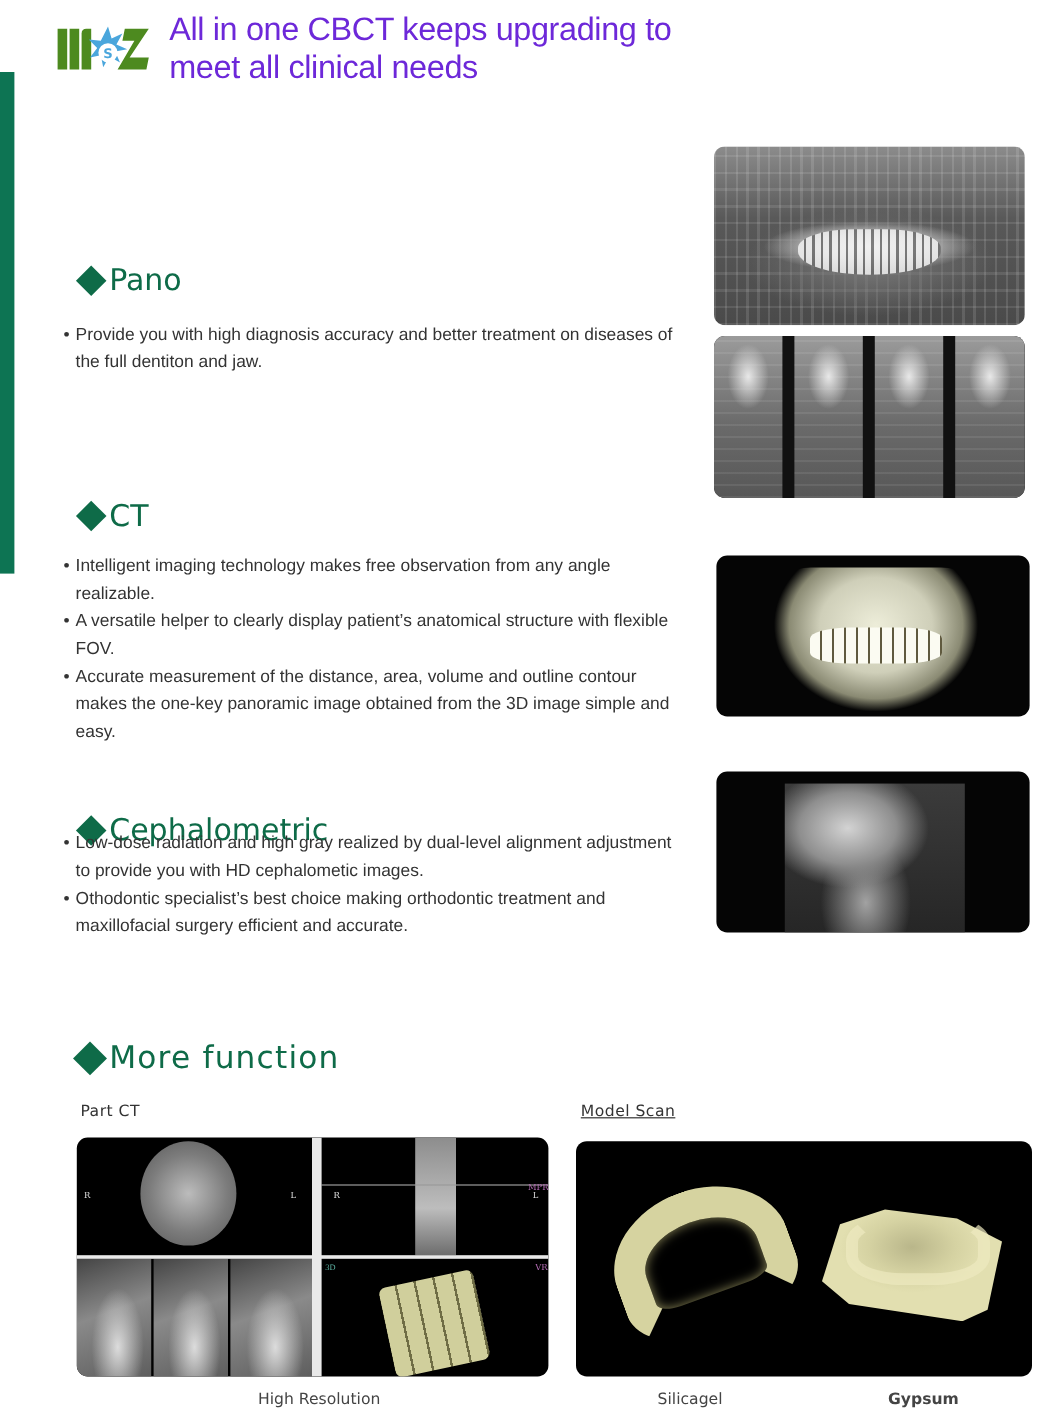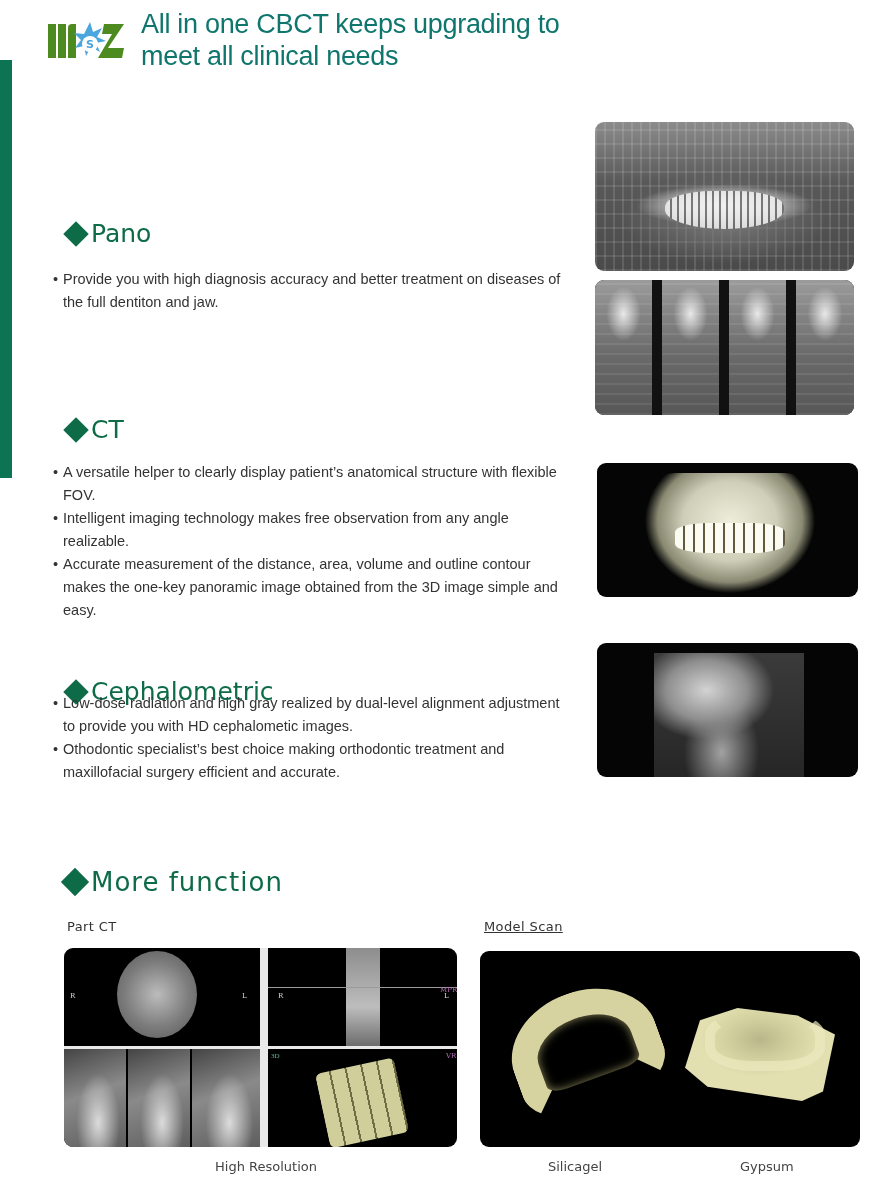--- a/index.html
+++ b/index.html
@@ -3,21 +3,21 @@
 <meta charset="utf-8">
 <style>
   * { box-sizing: border-box; margin: 0; padding: 0; }
   html, body { width: 880px; height: 1186px; background: #ffffff; overflow: hidden; }
   body { position: relative; font-family: "Liberation Sans", sans-serif; color: #333; }
 
   .side-bar { position: absolute; left: 0; top: 60px; width: 12px; height: 418px; background: #0d7453; }
 
   .logo { position: absolute; left: 46px; top: 18px; width: 80px; height: 42px; }
   .title { position: absolute; left: 141px; top: 8px; font-family: "Liberation Sans", sans-serif;
-           font-size: 27px; line-height: 32px; color: #0f766e; letter-spacing: -0.3px; }
+           font-size: 27px; line-height: 32px; color: #6d28d9; letter-spacing: -0.3px; }
 
   .section-head { position: absolute; left: 64px; display: flex; align-items: center;
                   color: #0e6b48; font-family: "DejaVu Sans", sans-serif; }
   .diamond { width: 18px; height: 18px; background: #0e6b48; transform: rotate(45deg); margin: 0 6px 0 3px; flex: 0 0 auto; }
   .section-head .lbl { font-size: 25px; line-height: 30px; }
 
   .bullets { position: absolute; left: 53px; width: 515px; list-style: none;
              font-family: "Liberation Sans", sans-serif; font-size: 14.5px; line-height: 23px; color: #333; }
   .bullets li { position: relative; padding-left: 10px; }
   .bullets li::before { content: "\2022"; position: absolute; left: 0; top: 0; }
@@ -121,22 +121,22 @@
   <div class="panel" style="left:67px;width:57px;"></div>
   <div class="panel" style="left:134px;width:57px;"></div>
   <div class="panel" style="left:201px;width:58px;"></div>
 </div>
 
 <div class="section-head" style="top:415px;">
   <span class="diamond"></span>
   <span class="lbl">CT</span>
 </div>
 <ul class="bullets" style="top:461px;">
+  <li>Intelligent imaging technology makes free observation from any angle realizable.</li>
   <li>A versatile helper to clearly display patient’s anatomical structure with flexible FOV.</li>
-  <li>Intelligent imaging technology makes free observation from any angle realizable.</li>
   <li>Accurate measurement of the distance, area, volume and outline contour makes the one-key panoramic image obtained from the 3D image simple and easy.</li>
 </ul>
 
 <div class="photo ct-3d">
   <div class="skull"></div>
   <div class="skull-teeth"></div>
 </div>
 
 <div class="section-head" style="top:650px;margin-top:27px;">
   <span class="diamond"></span>
@@ -179,13 +179,13 @@
 </div>
 
 <div class="photo modelscan">
   <div class="model-a"></div>
   <div class="model-b"></div>
   <div class="model-b-teeth"></div>
 </div>
 
 <div class="caption" style="left:215px;top:1159px;">High Resolution</div>
 <div class="caption" style="left:548px;top:1159px;">Silicagel</div>
-<div class="caption" style="left:740px;top:1159px;">Gypsum</div>
+<div class="caption" style="left:740px;top:1159px;font-weight:bold;">Gypsum</div>
 
 </body></html>

